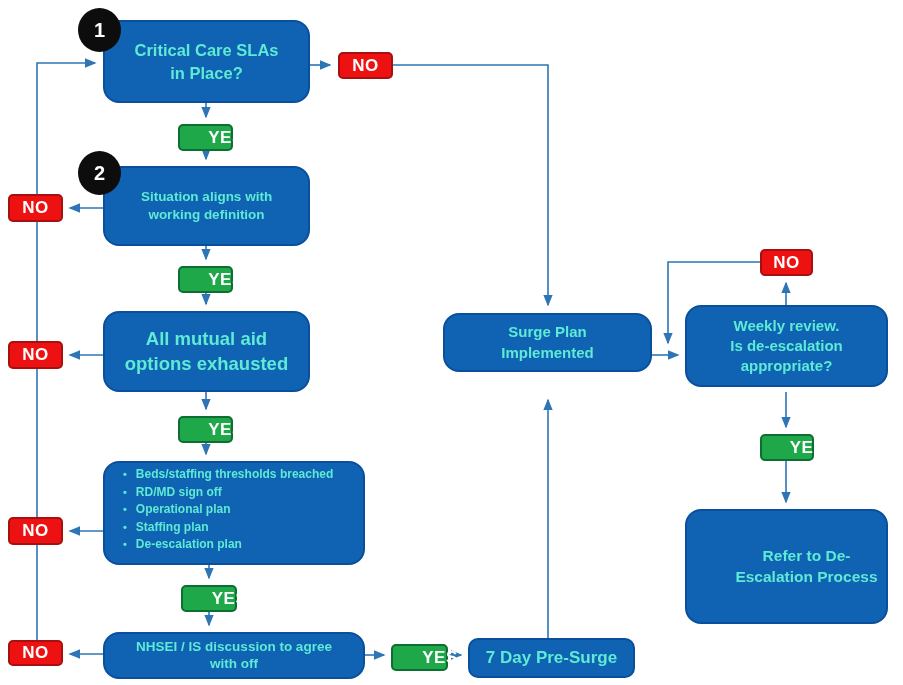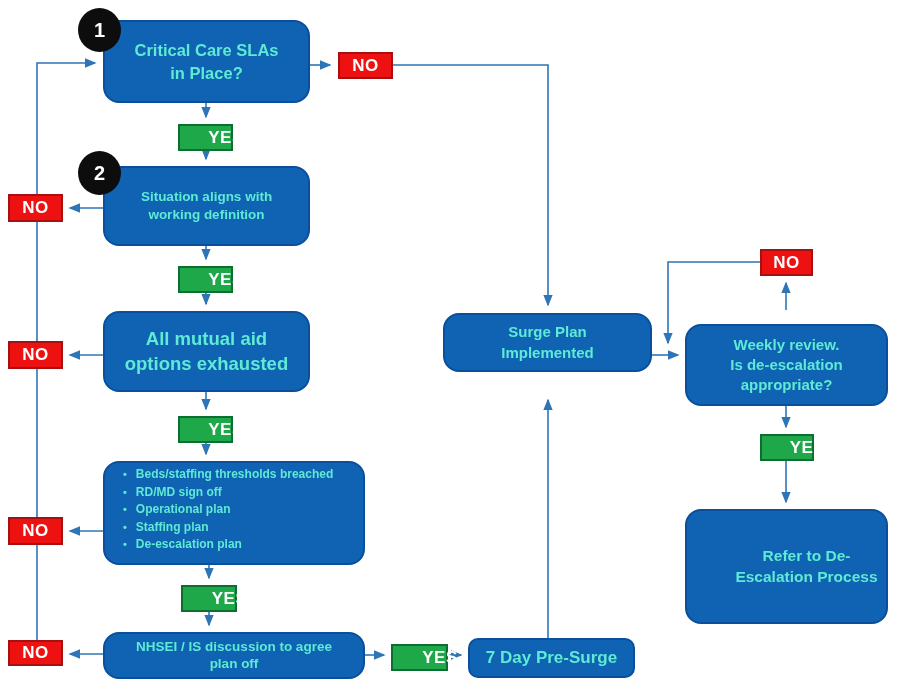--- a/index.html
+++ b/index.html
@@ -10,21 +10,21 @@
   svg.connectors { position:absolute; left:0; top:0; width:903px; height:685px; }
 
   .node {
     position:absolute; box-sizing:border-box;
     background:#1063b2; border:2px solid #0a4f9c; border-radius:16px;
     color:#5eead4; font-weight:600;
     display:flex; flex-direction:column; align-items:center; justify-content:center;
     text-align:center; line-height:1.35;
   }
   .badge {
-    position:absolute; box-sizing:border-box; border-radius:0;
+    position:absolute; box-sizing:border-box; border-radius:5px;
     color:#ffffff; font-weight:700; font-size:17px; letter-spacing:.5px;
     display:flex; align-items:center; justify-content:center;
   }
   .badge.no  { background:#ee1111; border:2px solid #a80f0f; }
   .badge.yes { background:#1fa84a; border:2px solid #0c6e31;padding-left:41px; }
   .step-circle {
     position:absolute; width:43px; height:44px; border-radius:50%;
     background:#0d0d0d; color:#ffffff; font-weight:700; font-size:20px;
     display:flex; align-items:center; justify-content:center; z-index:5;
   }
@@ -34,21 +34,21 @@
   #situation { left:103px; top:166px; width:207px; height:80px;  font-size:13.5px; }
   #mutual    { left:103px; top:311px; width:207px; height:81px;  font-size:18.5px; font-weight:700; }
   #criteria  { left:103px; top:461px; width:262px; height:104px; font-size:12px;
                align-items:flex-start; text-align:left; padding:2px 6px 8px 12px; }
   #criteria ul { list-style:none; margin:0; padding:0; }
   #criteria li { line-height:17.6px; font-weight:600; }
   #criteria li::before { content:"•"; margin:0 9px 0 6px; font-size:11px; }
   #nhsei     { left:103px; top:632px; width:262px; height:47px;  font-size:13.5px; line-height:1.25; }
   #presurge  { left:468px; top:638px; width:167px; height:40px;  font-size:17px; border-radius:10px; }
   #surge     { left:443px; top:313px; width:209px; height:59px;  font-size:15px; }
-  #weekly    { left:685px; top:324px; width:203px; height:82px;  font-size:15px; }
+  #weekly    { left:685px; top:305px; width:203px; height:82px;  font-size:15px; }
   #refer     { left:685px; top:509px; width:203px; height:115px; font-size:15.5px;padding-left:40px; }
 
   
   #no-top { left:338px; top:52px;  width:55px; height:27px; }
   #yes-1  { left:178px; top:124px; width:55px; height:27px; }
   #no-l1  { left:8px;   top:194px; width:55px; height:28px; }
   #yes-2  { left:178px; top:266px; width:55px; height:27px; }
   #no-l2  { left:8px;   top:341px; width:55px; height:28px; }
   #yes-3  { left:178px; top:416px; width:55px; height:27px; }
   #no-l3  { left:8px;   top:517px; width:55px; height:28px; }
@@ -122,21 +122,21 @@
       <li>Beds/staffing thresholds breached</li>
       <li>RD/MD sign off</li>
       <li>Operational plan</li>
       <li>Staffing plan</li>
       <li>De-escalation plan</li>
     </ul>
   </div>
 
   <div class="node" id="nhsei">
     <div>NHSEI / IS discussion to agree</div>
-    <div>plan off</div>
+    <div>with off</div>
   </div>
 
   <div class="node" id="presurge">
     <div>7 Day Pre-Surge</div>
   </div>
 
   <div class="node" id="surge">
     <div>Surge Plan</div>
     <div>Implemented</div>
   </div>

